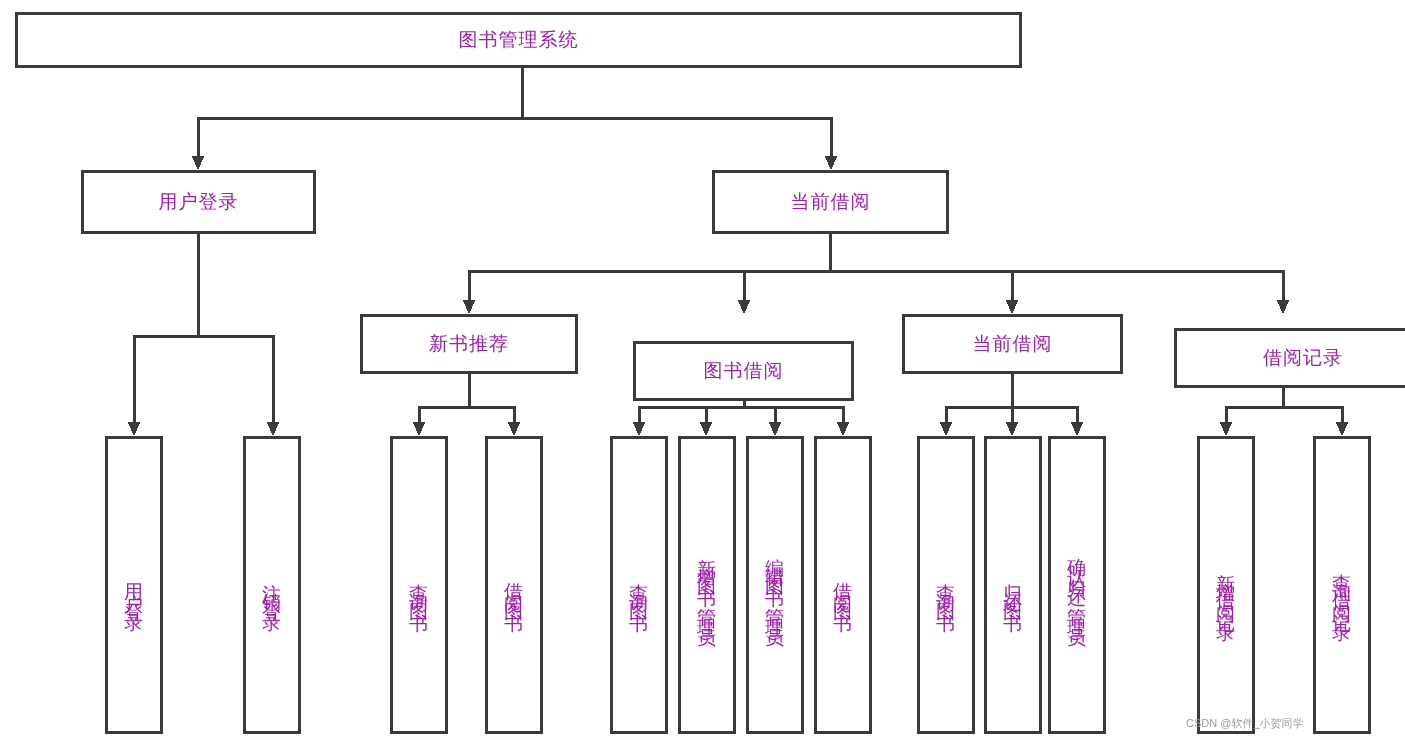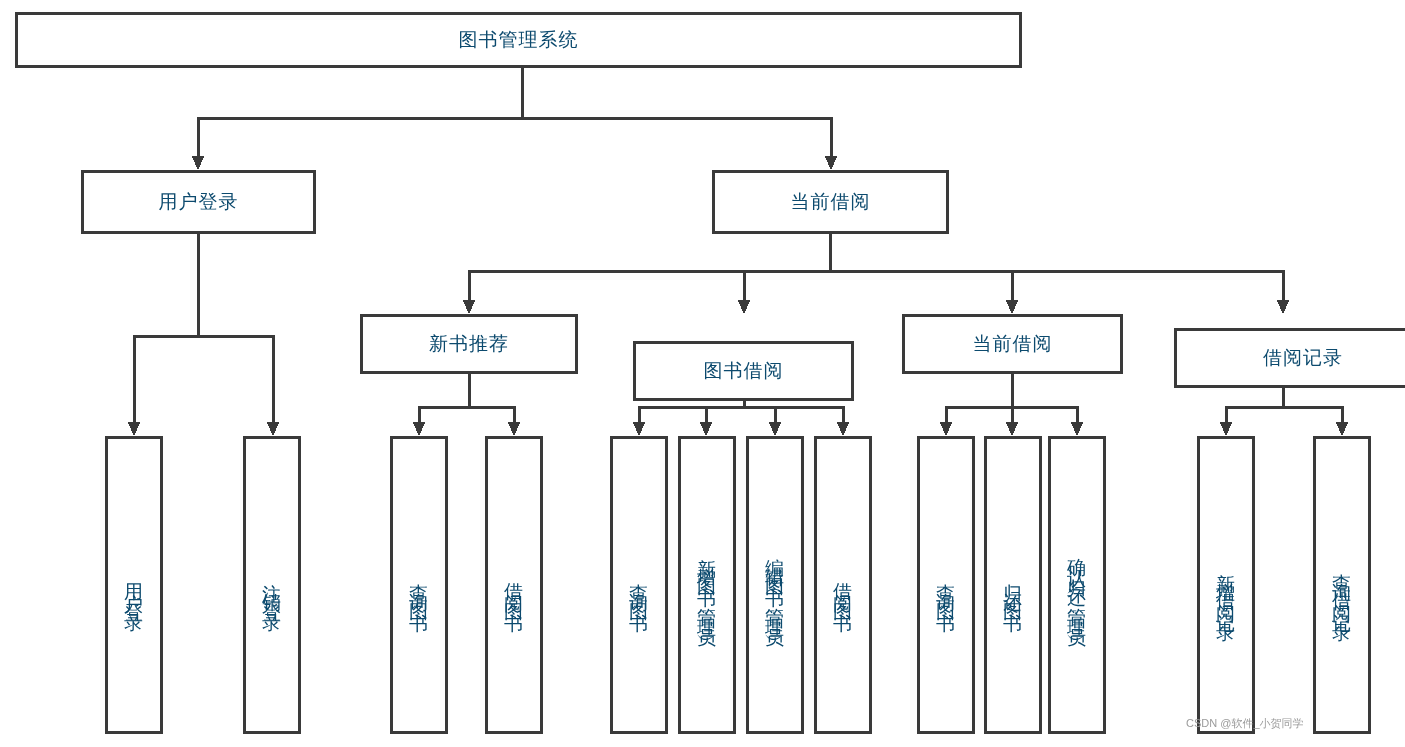--- a/index.html
+++ b/index.html
@@ -13,21 +13,21 @@
   }
   #connectors { position: absolute; left: 0; top: 0; width: 1405px; height: 747px; }
   .box {
     position: absolute;
     box-sizing: border-box;
     border: 3px solid #3a3a3a;
     background: #ffffff;
     display: flex;
     align-items: center;
     justify-content: center;
-    color: #0c4a6e;
+    color: #a21caf;
     text-align: center;
   }
   .hbox { font-size: 19px; letter-spacing: 1px; }
   .vbox {
     writing-mode: vertical-rl;
     text-orientation: mixed;
     font-size: 19px;
     letter-spacing: 10px;
     line-height: 1;
     padding-top: 6px;

